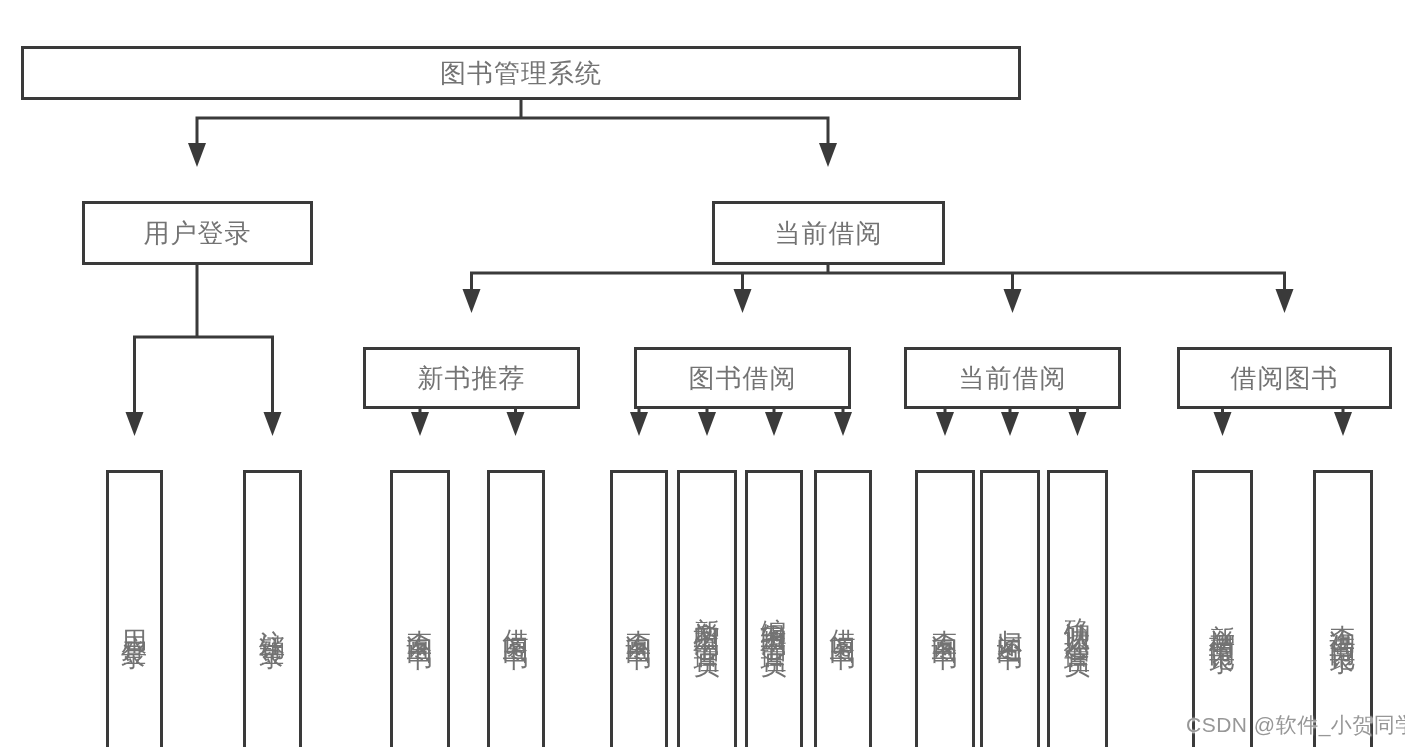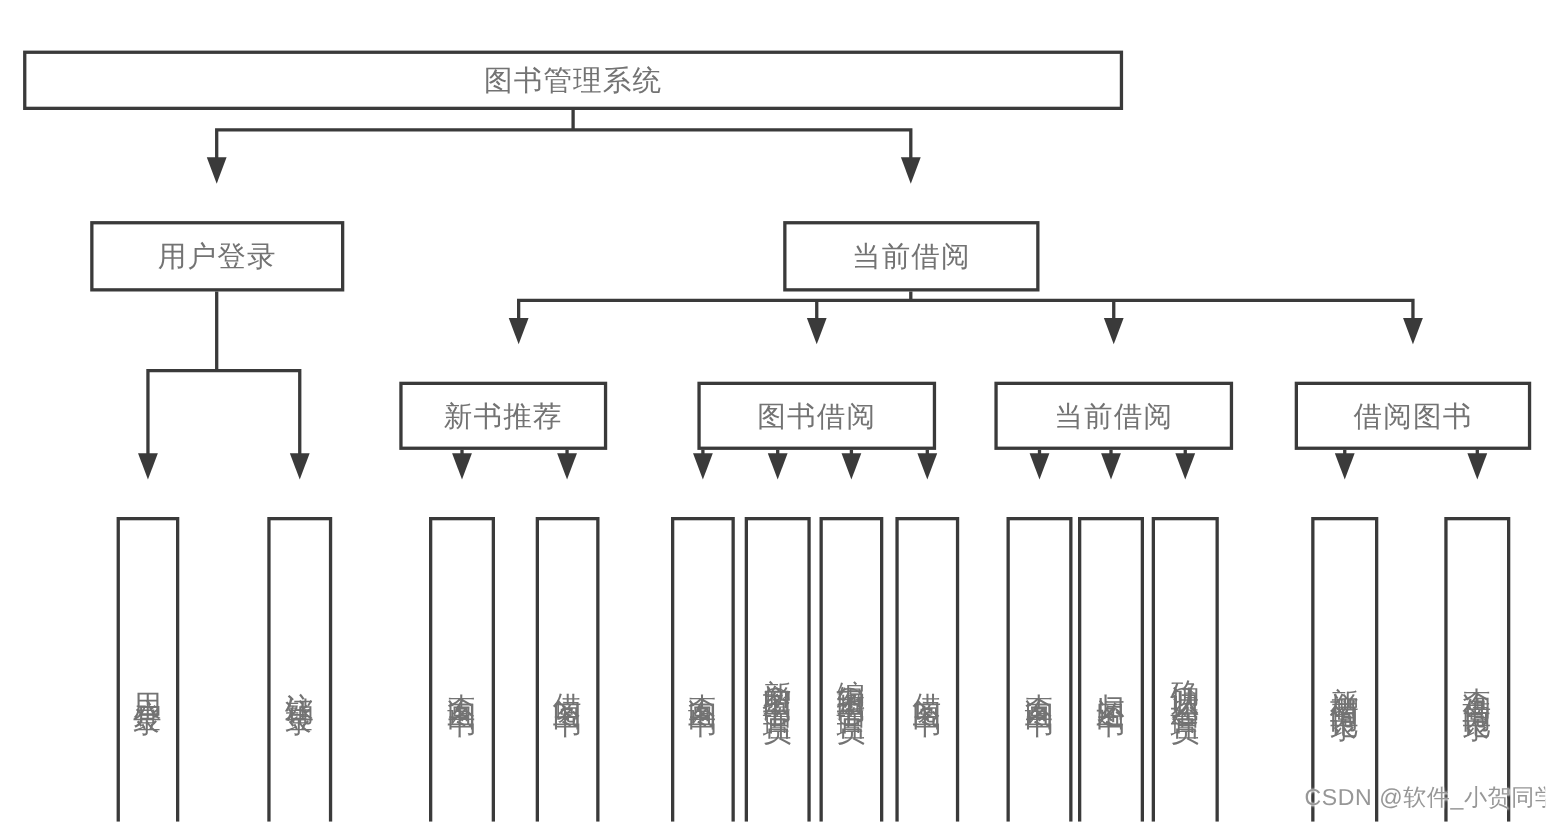--- a/index.html
+++ b/index.html
@@ -93,21 +93,21 @@
       <polygon points="1213.5,412 1231.5,412 1222.5,436"></polygon>
       <polygon points="1334,412 1352,412 1343,436"></polygon>
     </g>
   </svg>
 
   <div class="node" style="left:21px; top:13px; width:1000px; height:54px;">图书管理系统</div>
 
   <div class="node" style="left:82px; top:168px; width:231px; height:64px;">用户登录</div>
   <div class="node" style="left:712px; top:168px; width:233px; height:64px;">当前借阅</div>
 
-  <div class="node" style="left:363px; top:314px; width:189px; height:62px;">新书推荐</div>
+  <div class="node" style="left:363px; top:314px; width:217px; height:62px;">新书推荐</div>
   <div class="node" style="left:904px; top:314px; width:217px; height:62px;">当前借阅</div>
   <div class="node" style="left:634px; top:314px; width:217px; height:62px;">图书借阅</div>
   <div class="node" style="left:1177px; top:314px; width:215px; height:62px;">借阅图书</div>
 
   <div class="node vnode" style="left:106px; top:437px; width:57px; height:298px;">用户登录</div>
   <div class="node vnode" style="left:243px; top:437px; width:59px; height:298px;">注销登录</div>
 
   <div class="node vnode" style="left:390px; top:437px; width:60px; height:298px;">查询图书</div>
   <div class="node vnode" style="left:487px; top:437px; width:58px; height:298px;">借阅图书</div>
 

